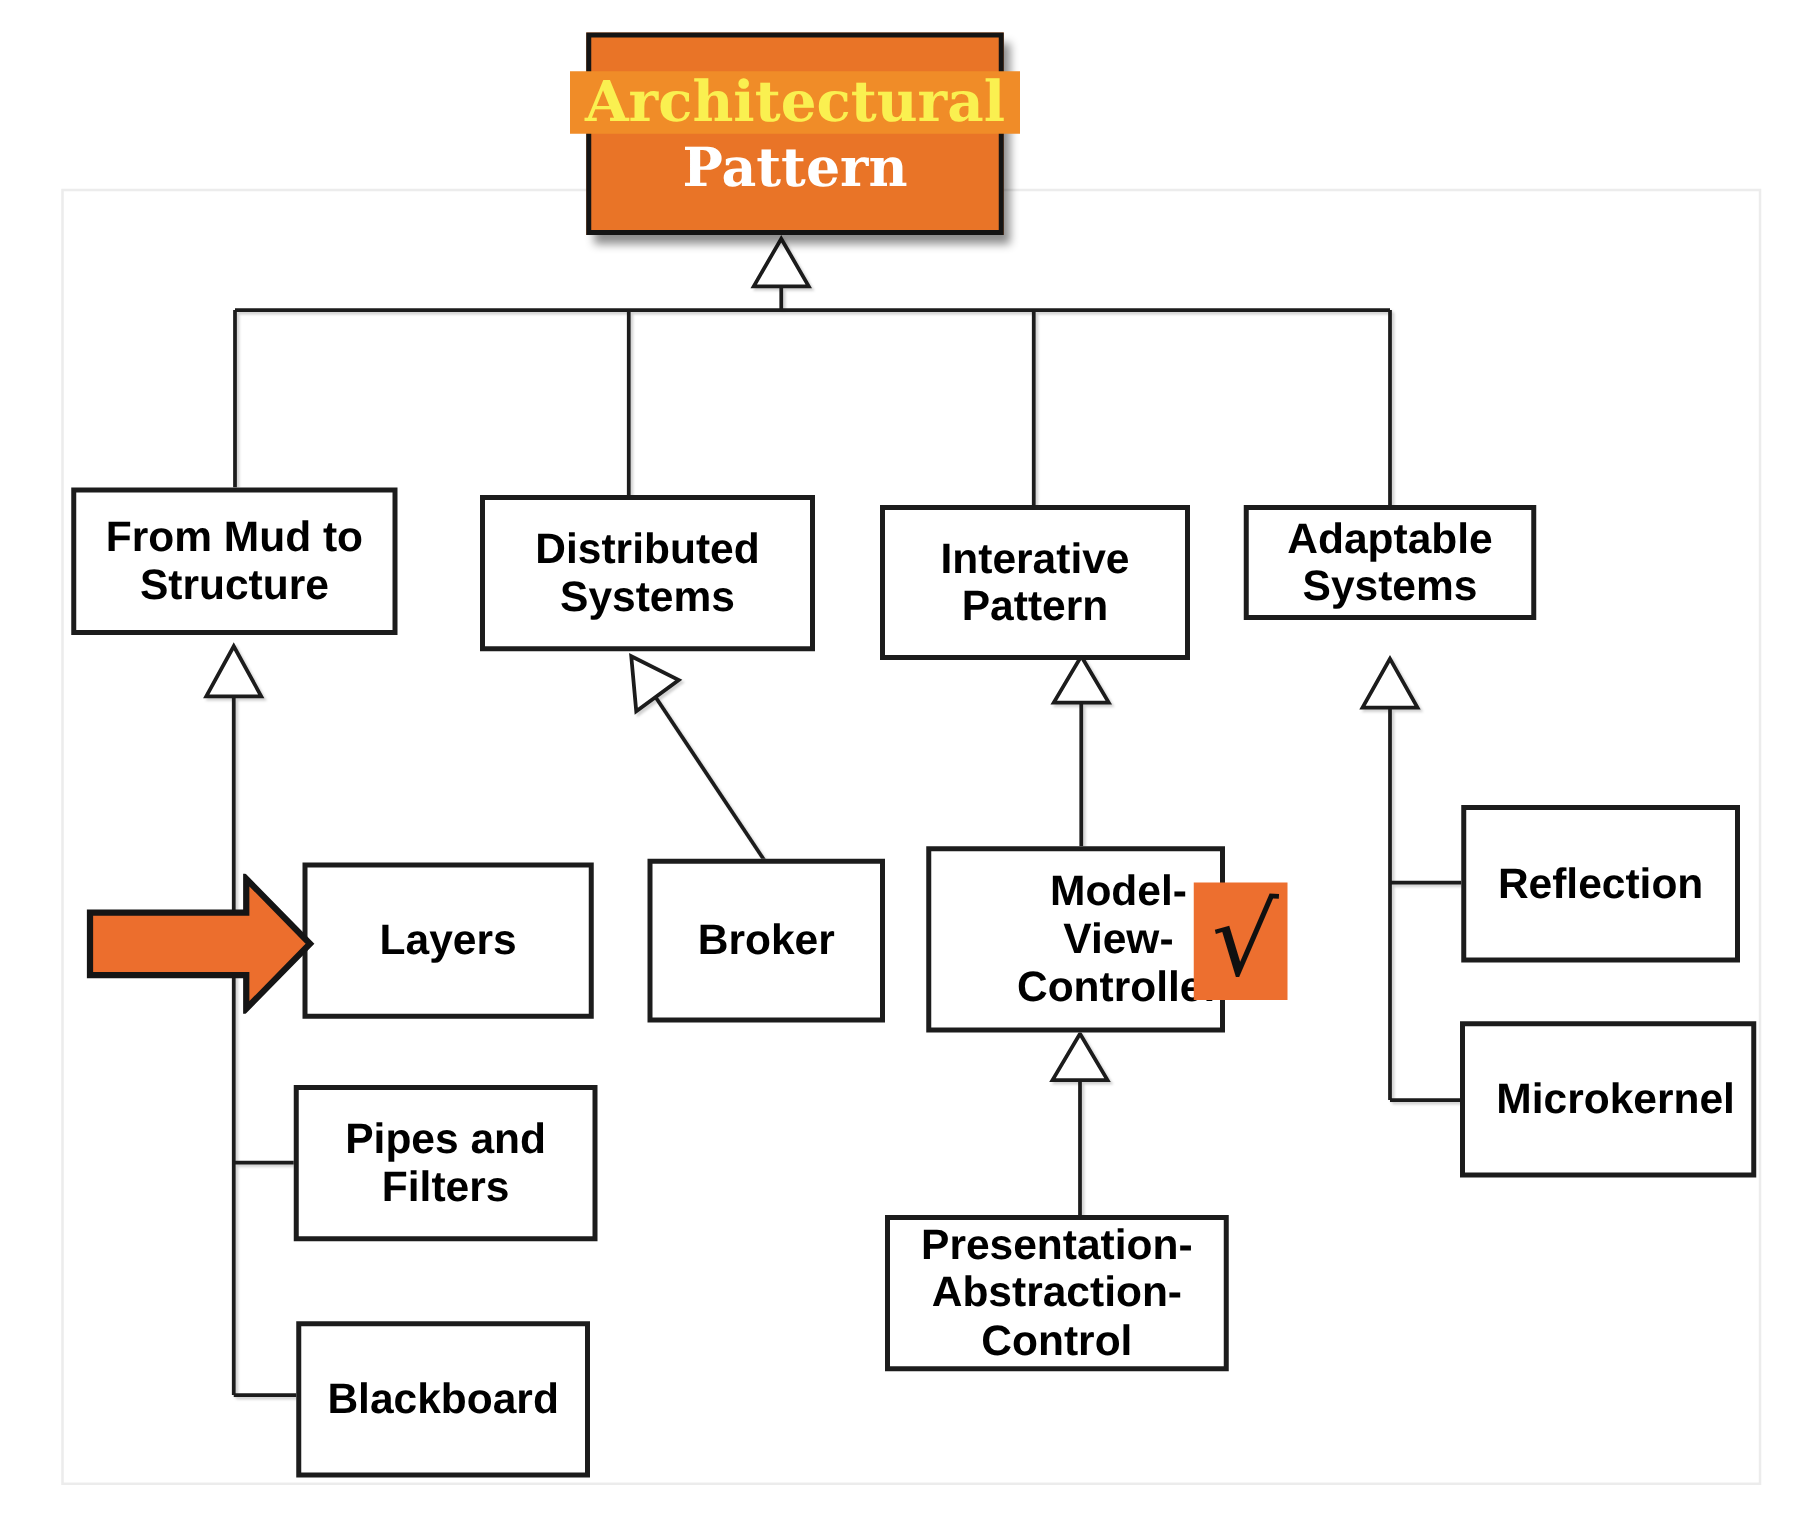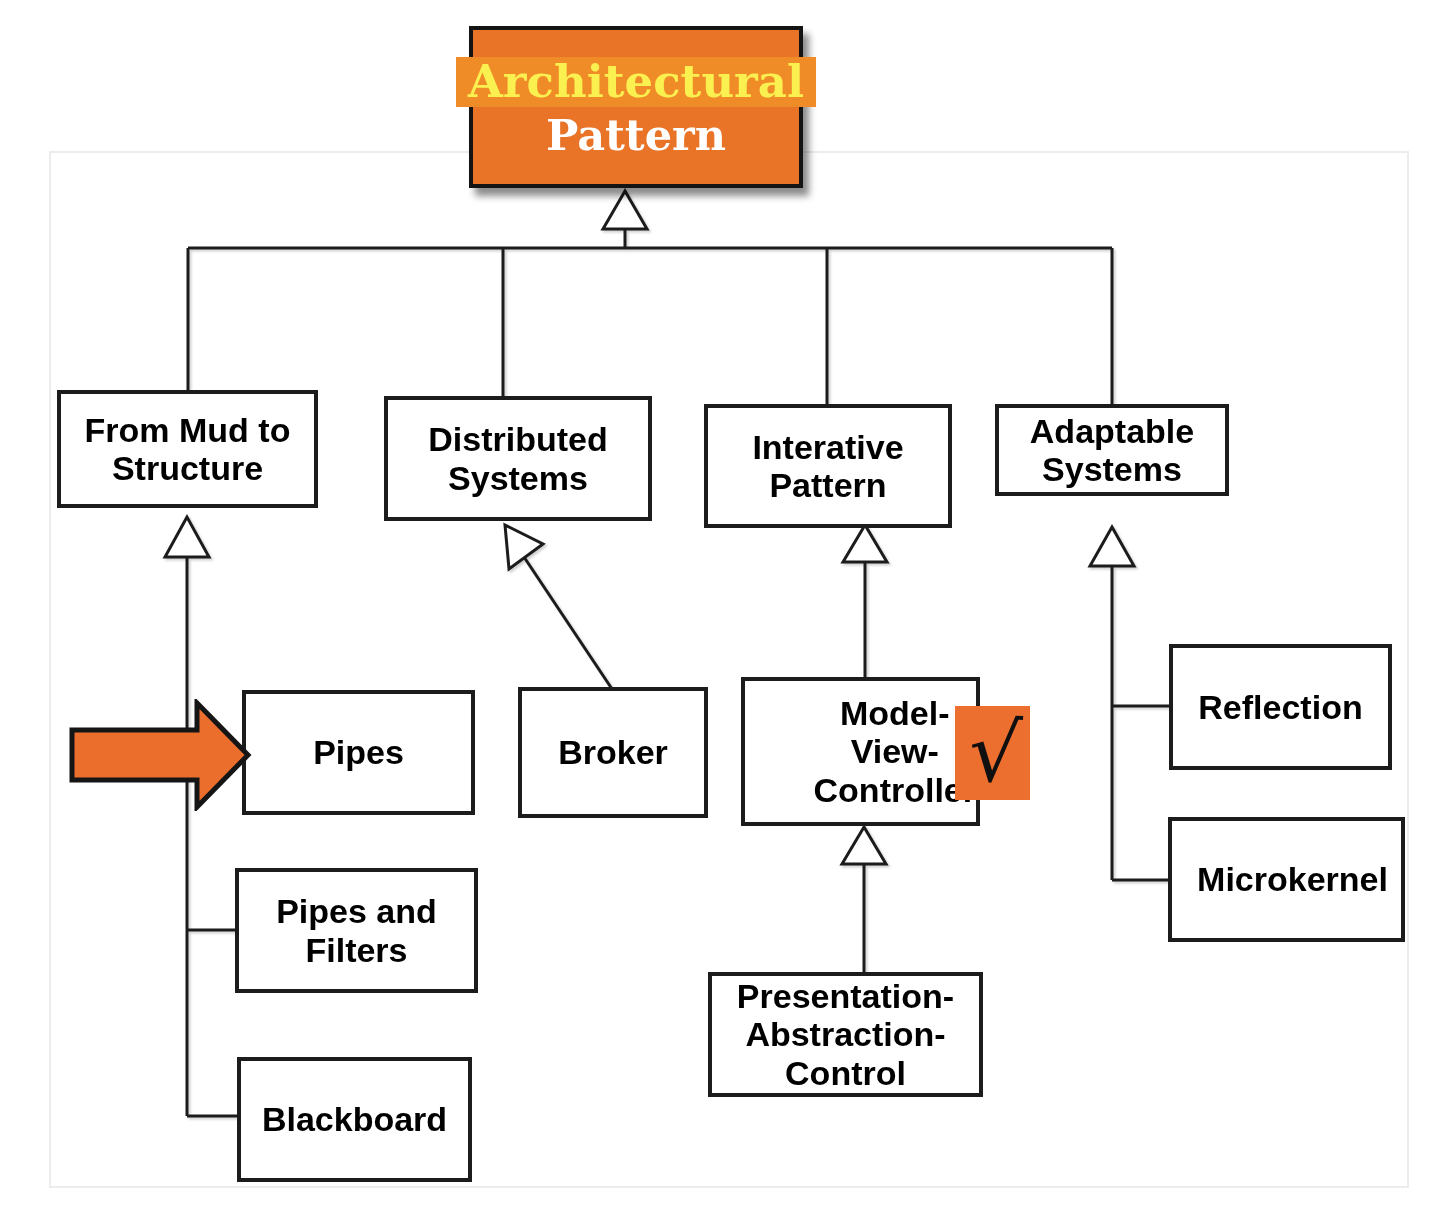--- a/index.html
+++ b/index.html
@@ -119,21 +119,21 @@
   <div class="node n-is">
     <span class="label">Interative
 Pattern</span>
   </div>
   <div class="node n-as">
     <span class="label">Adaptable
 Systems</span>
   </div>
 
   <div class="node n-layers">
-    <span class="label">Pipes</span>
+    <span class="label">Layers</span>
   </div>
   <div class="node n-broker">
     <span class="label">Broker</span>
   </div>
   <div class="node n-mvc">
     <span class="label">Model-
 View-
 Controller</span>
   </div>
   <div class="node n-pipes">

